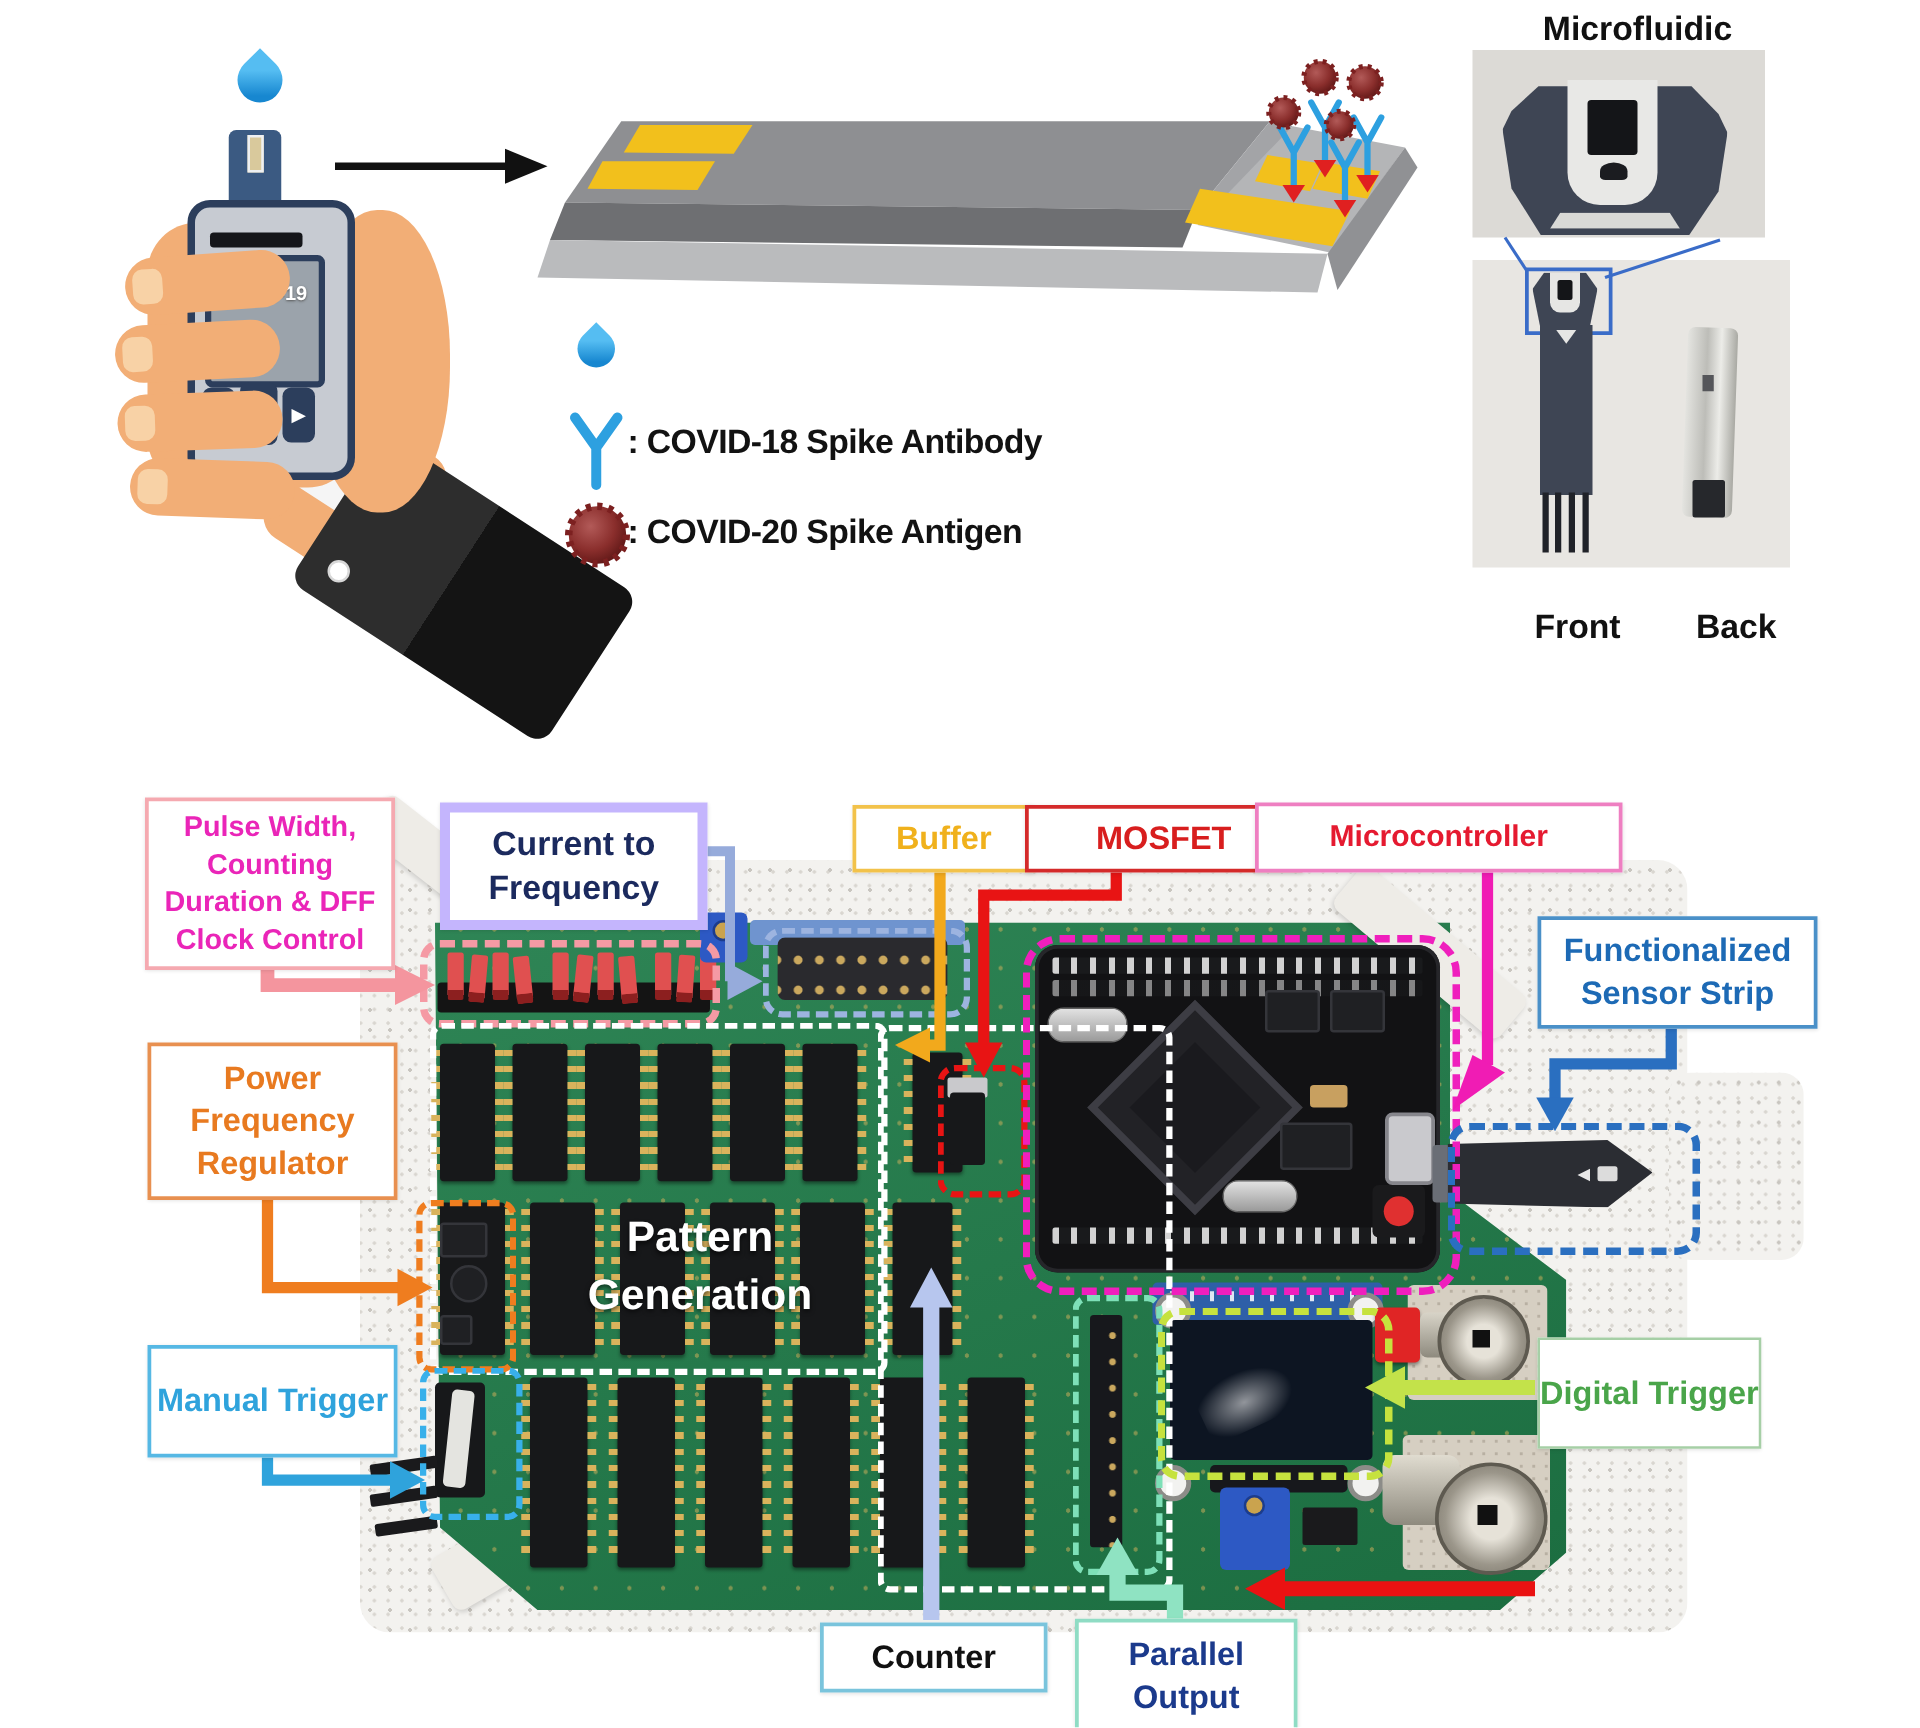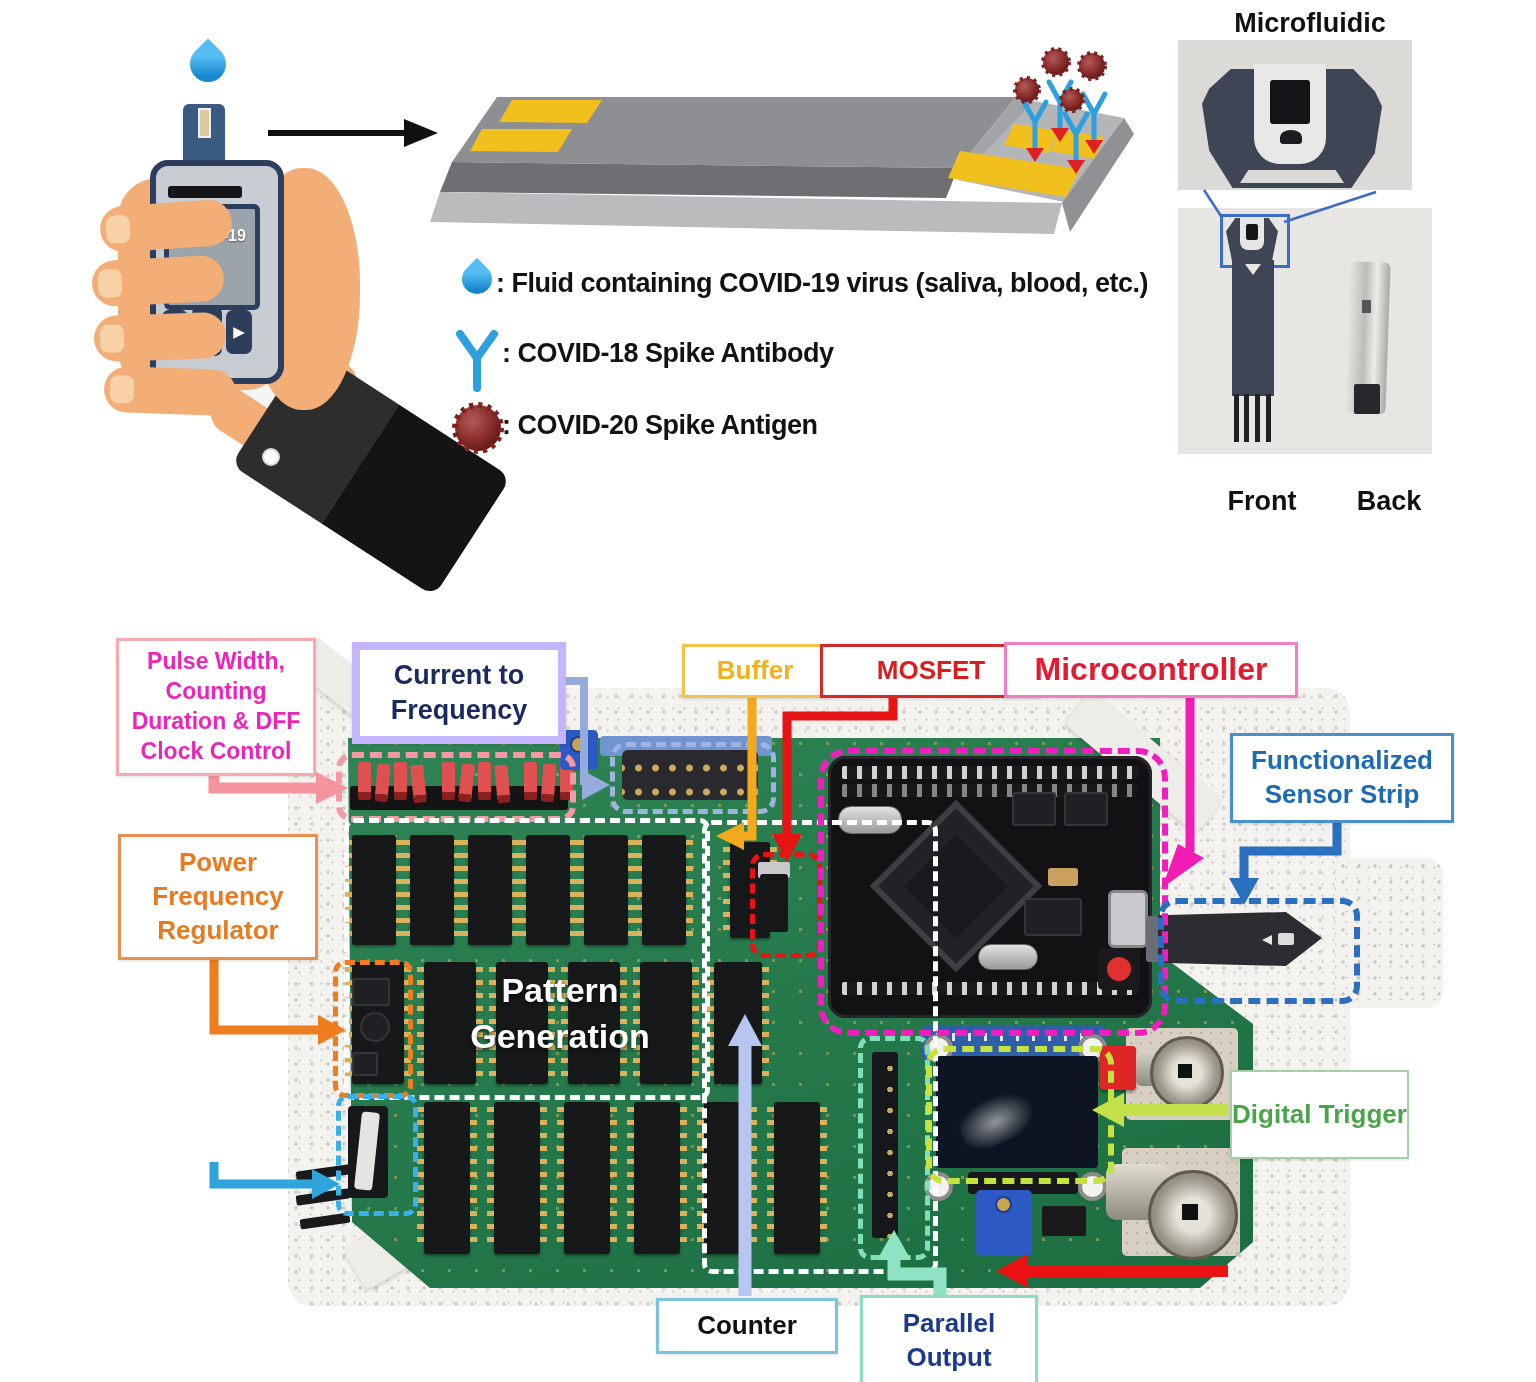--- a/index.html
+++ b/index.html
@@ -118,21 +118,21 @@
   .pattern-text{position:absolute;left:435px;top:968px;width:250px;text-align:center;color:#fff;font-weight:bold;
                 font-size:34px;line-height:1.35;text-shadow:0 2px 4px rgba(0,0,0,.65);}
 
   
   .lbl{position:absolute;background:#ffffff;display:flex;align-items:center;justify-content:center;text-align:center;
        font-weight:bold;box-shadow:0 1px 3px rgba(0,0,0,.12);line-height:1.3;}
   .lbl-pulse{left:116px;top:638px;width:194px;height:132px;border:3px solid #f5a9b0;color:#ea25b8;font-size:23px;}
   .lbl-ctf{left:352px;top:642px;width:198px;height:86px;border:8px solid #c4b5fd;color:#1b2a5e;font-size:27px;}
   .lbl-buffer{left:682px;top:644px;width:140px;height:48px;border:3px solid #f2c24a;color:#f0b11c;font-size:26px;}
   .lbl-mosfet{left:820px;top:644px;width:216px;height:48px;border:3px solid #d42a2a;color:#d81e1e;font-size:26px;}
-  .lbl-micro{left:1004px;top:642px;width:288px;height:50px;border:3px solid #ee7fc1;color:#e51a30;font-size:32px;}
+  .lbl-micro{left:1004px;top:642px;width:288px;height:50px;border:3px solid #ee7fc1;color:#e51a30;font-size:24px;}
   .lbl-func{left:1230px;top:733px;width:218px;height:84px;border:3px solid #4a90c8;color:#1d6ab5;font-size:26px;}
   .lbl-power{left:118px;top:834px;width:194px;height:120px;border:3px solid #e89050;color:#e87a20;font-size:26px;}
   .lbl-manual{left:118px;top:1076px;width:194px;height:84px;border:3px solid #56b8e4;color:#2fa3dc;font-size:26px;}
   .lbl-digital{left:1230px;top:1070px;width:175px;height:85px;border:2px solid #a6cfa6;color:#4aa54a;font-size:26px;}
   .lbl-gate{left:1228px;top:1211px;width:174px;height:124px;border:3px solid #d43030;color:#e01818;font-size:26px;}
   .lbl-counter{left:656px;top:1298px;width:176px;height:50px;border:3px solid #7ac4dc;color:#111;font-size:26px;}
   .lbl-parallel{left:860px;top:1295px;width:172px;height:86px;border:3px solid #8fdcc4;color:#1b3a8c;font-size:26px;}
 
   svg.overlay{position:absolute;left:0;top:0;pointer-events:none;}
 </style>
@@ -213,21 +213,20 @@
     </g>
 
     <g>
       <path d="M268,133 L406,133" stroke="#111" stroke-width="6"></path>
       <polygon points="404,119 438,133 404,147" fill="#111"></polygon>
     </g>
   </svg>
 
   <div class="abs" style="left:440px;top:250px;width:740px;height:230px;">
     <div class="drop" style="left:22px;top:14px;width:30px;height:30px;"></div>
-    <div class="legend-text" style="left:56px;top:18px;width:680px;">: Fluid containing COVID-19 virus (saliva, blood, etc.)</div>
     <svg class="abs" style="left:12px;top:76px;" width="50" height="66" viewBox="0 0 50 66">
       <path d="M25,62 L25,32 M25,32 L8,8 M25,32 L42,8" stroke="#2da0e0" stroke-width="8" stroke-linecap="round" fill="none"></path>
     </svg>
     <div class="legend-text" style="left:62px;top:88px;width:600px;">: COVID-18 Spike Antibody</div>
     <svg class="abs" style="left:8px;top:148px;" width="60" height="60" viewBox="0 0 60 60">
       <defs>
           <radialGradient id="vg2" cx="38%" cy="35%" r="70%">
         <stop offset="0%" stop-color="#b25a58"></stop>
             <stop offset="60%" stop-color="#8a2e2c"></stop>
             <stop offset="100%" stop-color="#5e1716"></stop>
@@ -429,17 +428,18 @@
 
   <div class="pattern-text">Pattern Generation</div>
 
   <div class="lbl lbl-pulse">Pulse Width, Counting Duration &amp; DFF Clock Control</div>
   <div class="lbl lbl-ctf">Current to Frequency</div>
   <div class="lbl lbl-buffer">Buffer</div>
   <div class="lbl lbl-mosfet">MOSFET</div>
   <div class="lbl lbl-micro">Microcontroller</div>
   <div class="lbl lbl-func">Functionalized Sensor Strip</div>
   <div class="lbl lbl-power">Power Frequency Regulator</div>
+  <div class="lbl lbl-manual">Manual Trigger</div>
   <div class="lbl lbl-digital">Digital Trigger</div>
   <div class="lbl lbl-counter">Counter</div>
   <div class="lbl lbl-parallel">Parallel Output</div>
 
 </div>
 
 </body></html>

